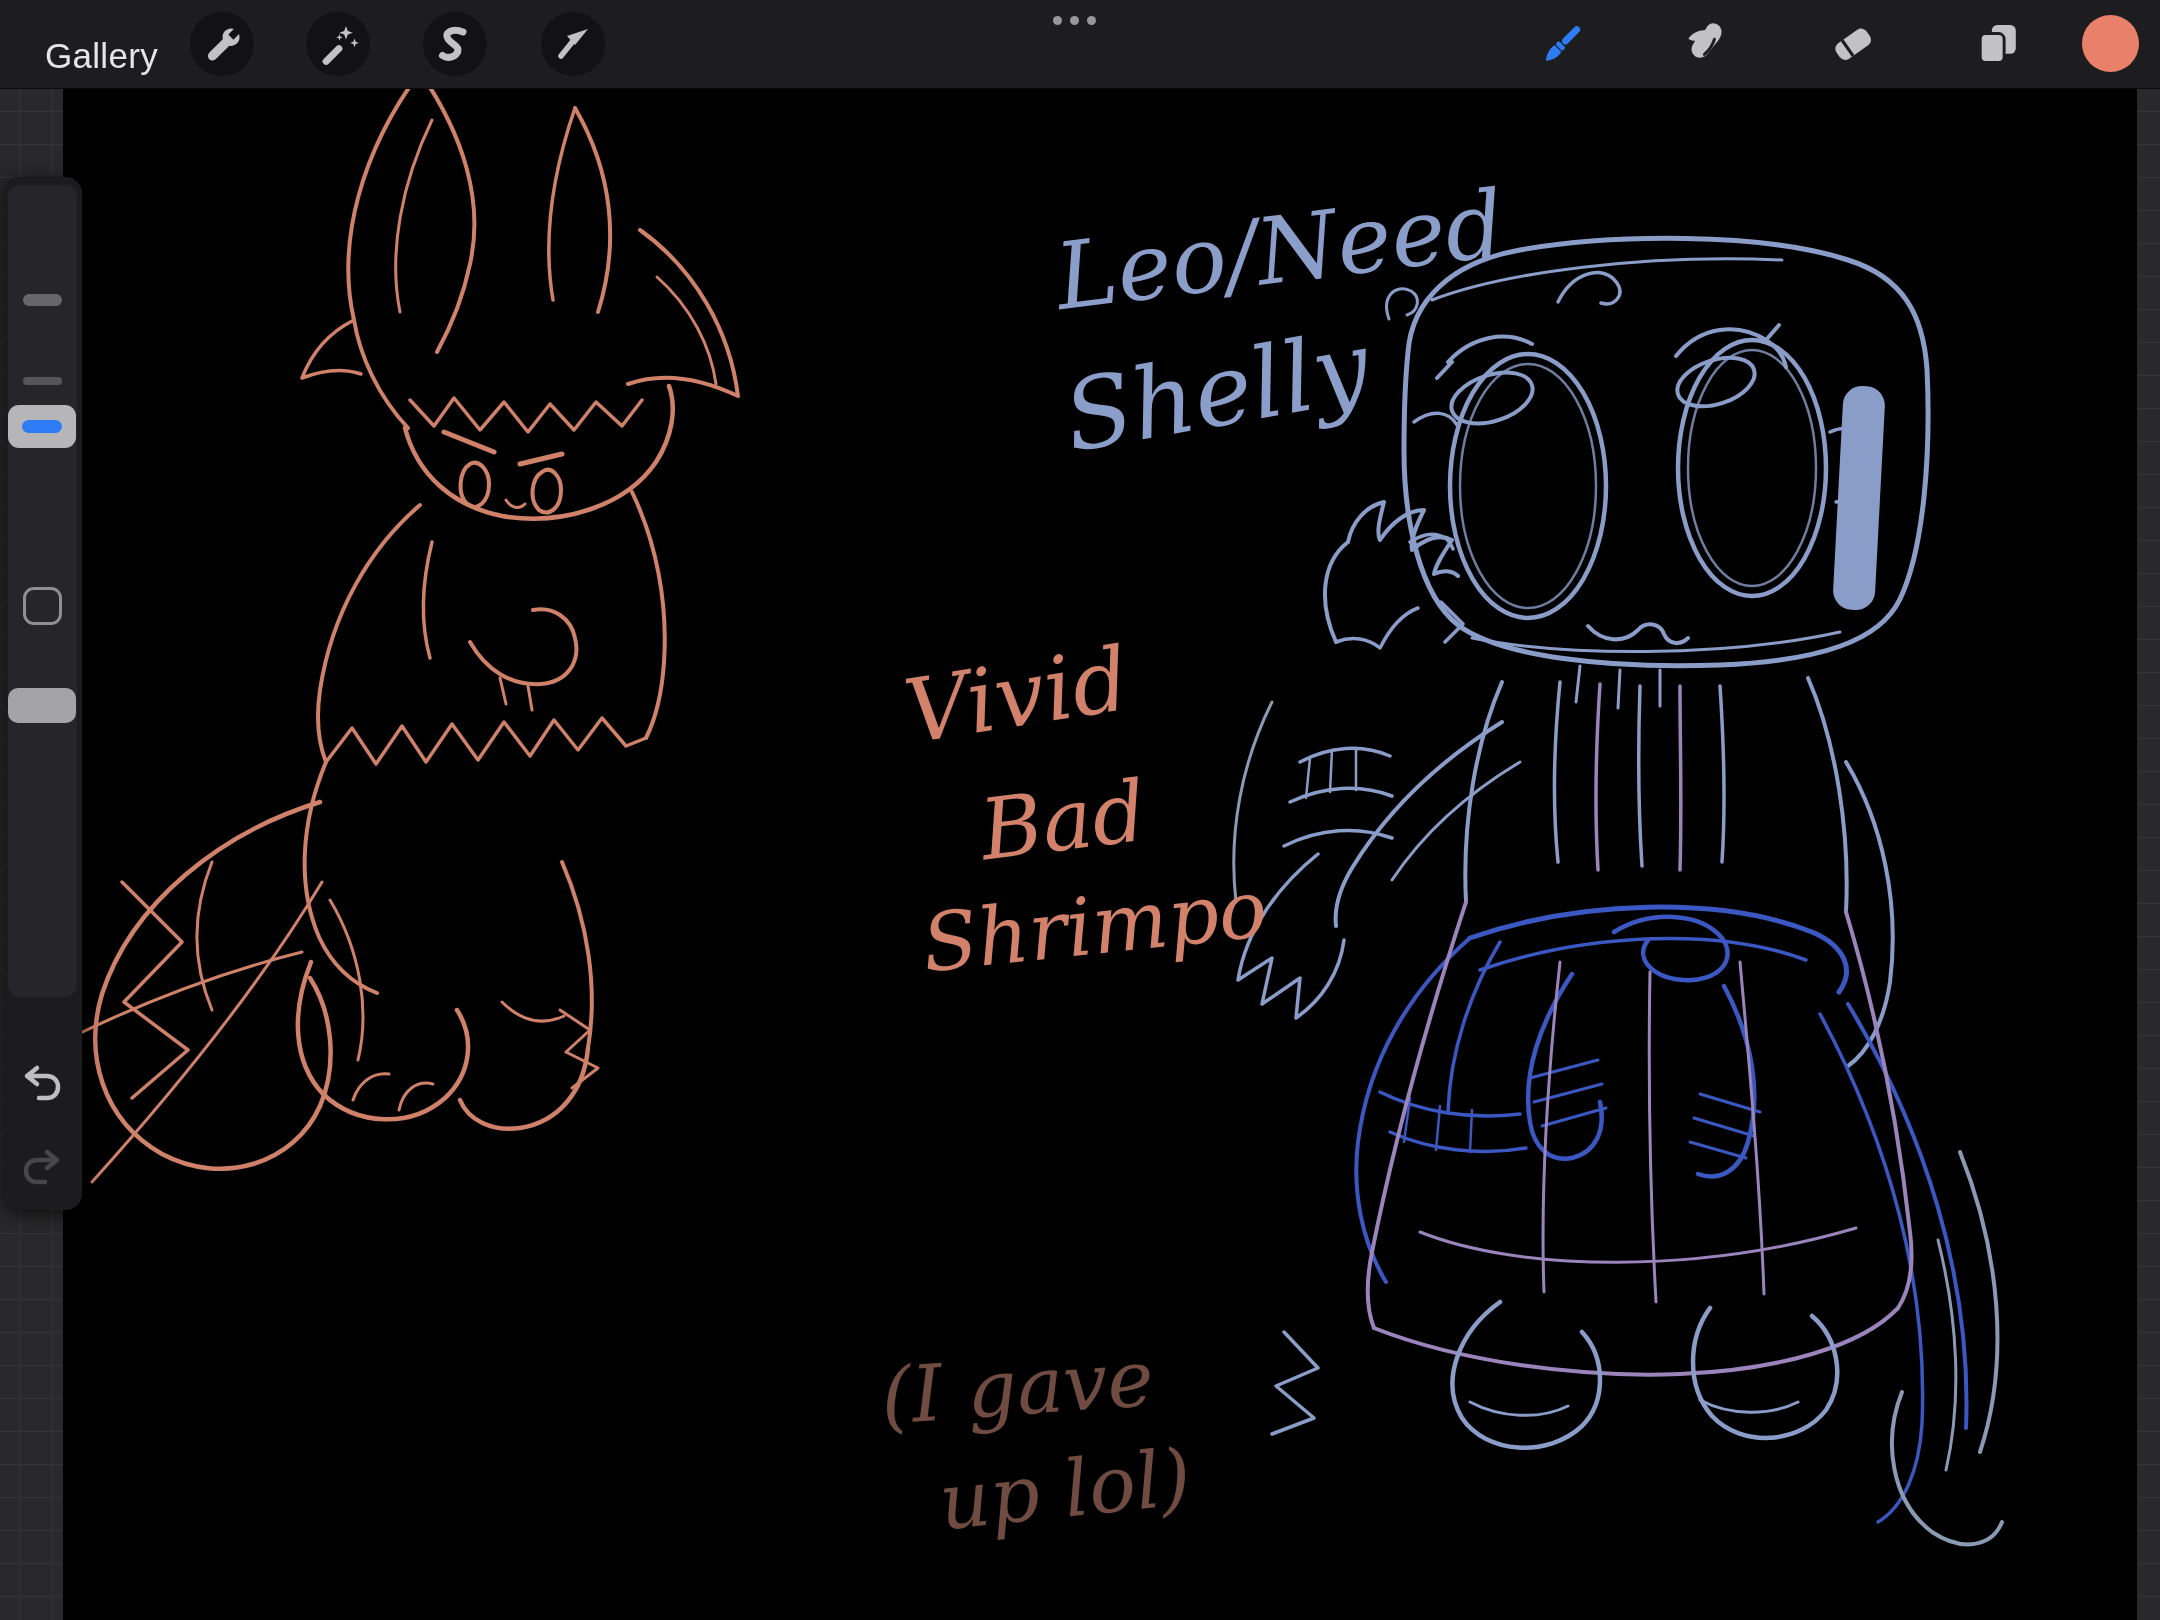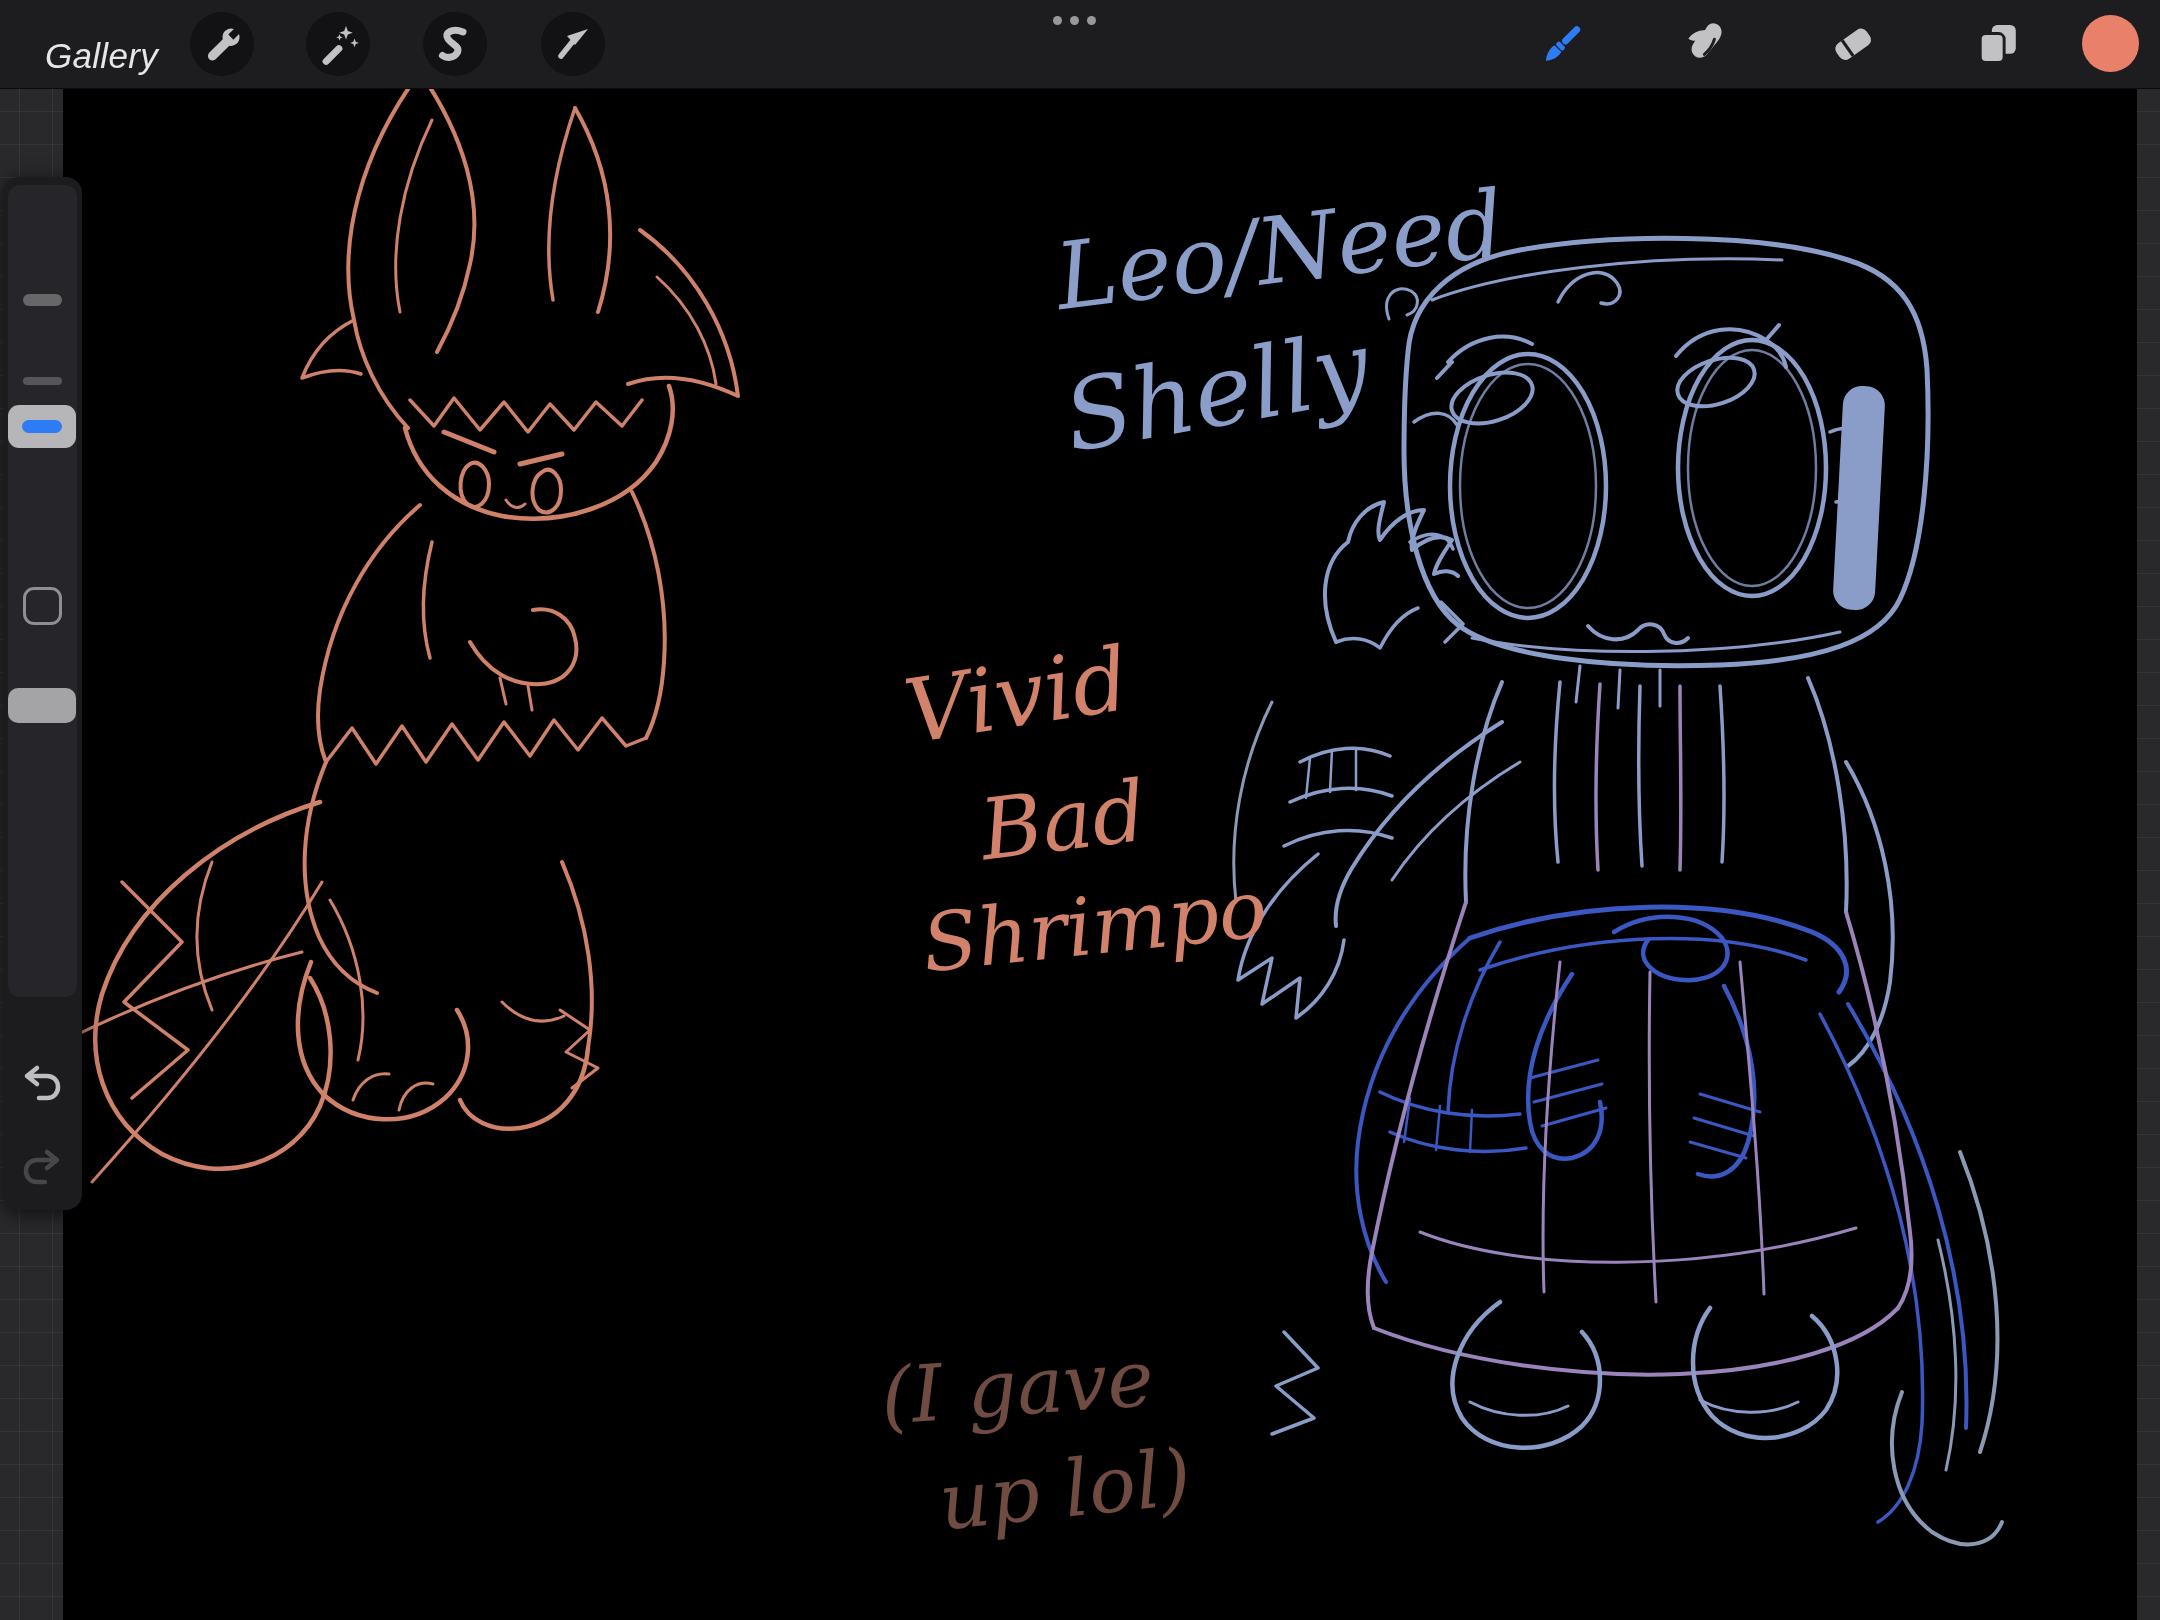--- a/index.html
+++ b/index.html
@@ -3,21 +3,21 @@
 <meta charset="utf-8">
 <style>
   html,body{margin:0;padding:0;background:#000;}
   .screen{position:relative;width:2160px;height:1620px;overflow:hidden;
           font-family:"Liberation Sans",sans-serif;background:var(--canvas-bg,#000);}
 
   
   .topbar{position:absolute;left:0;top:0;width:2160px;height:88px;
           background:var(--topbar-bg,#1d1d1f);border-bottom:1px solid #0b0b0c;z-index:30;}
   .gallery{position:absolute;left:45px;top:0;height:112px;display:flex;align-items:center;
-           color:#e6e6e8;font-size:35px;letter-spacing:.3px;cursor:pointer;font-style:italic;}
+           color:#e6e6e8;font-size:35px;letter-spacing:.3px;cursor:pointer;}
   .circle-btn{position:absolute;top:12px;width:64px;height:64px;border-radius:50%;
               background:var(--circle-btn,#121214);border:none;padding:0;
               display:flex;align-items:center;justify-content:center;cursor:pointer;}
   .circle-btn svg{width:44px;height:44px;}
   .flat-btn{position:absolute;top:17px;width:54px;height:54px;background:none;border:none;
             padding:0;display:flex;align-items:center;justify-content:center;cursor:pointer;}
   .flat-btn svg{width:54px;height:54px;}
   .tb-dots{position:absolute;left:1053px;top:16px;display:flex;gap:8px;cursor:pointer;}
   .tb-dots span{width:9px;height:9px;border-radius:50%;background:#98989a;}
   .swatch{position:absolute;left:2082px;top:15px;width:57px;height:57px;border-radius:50%;

